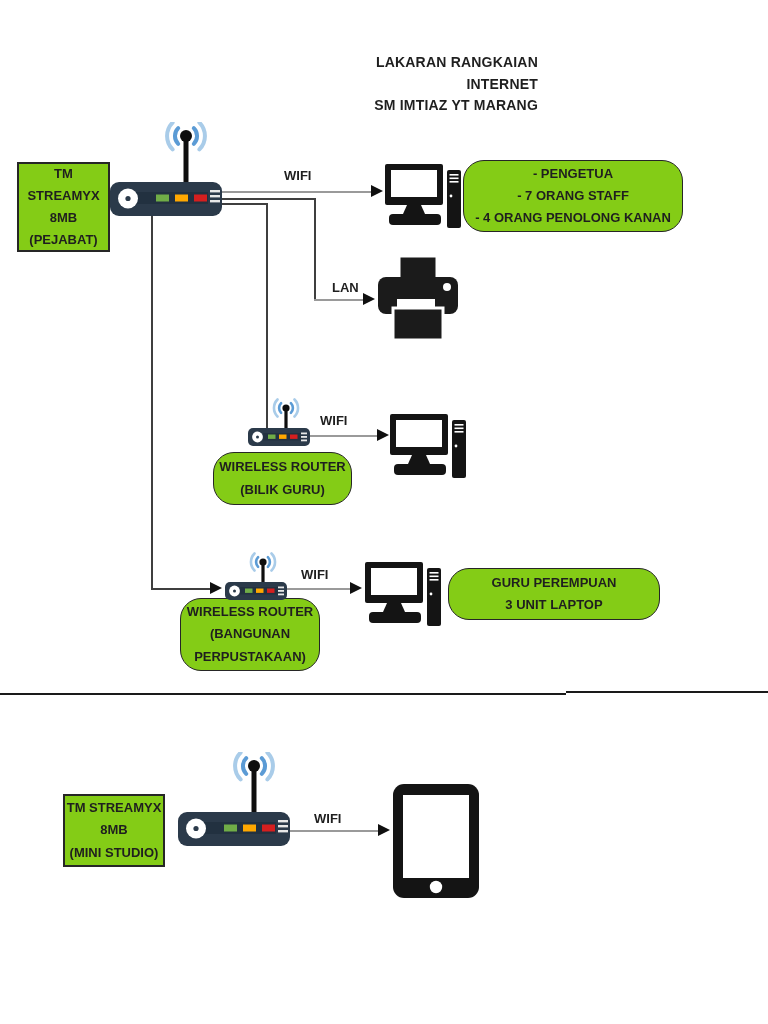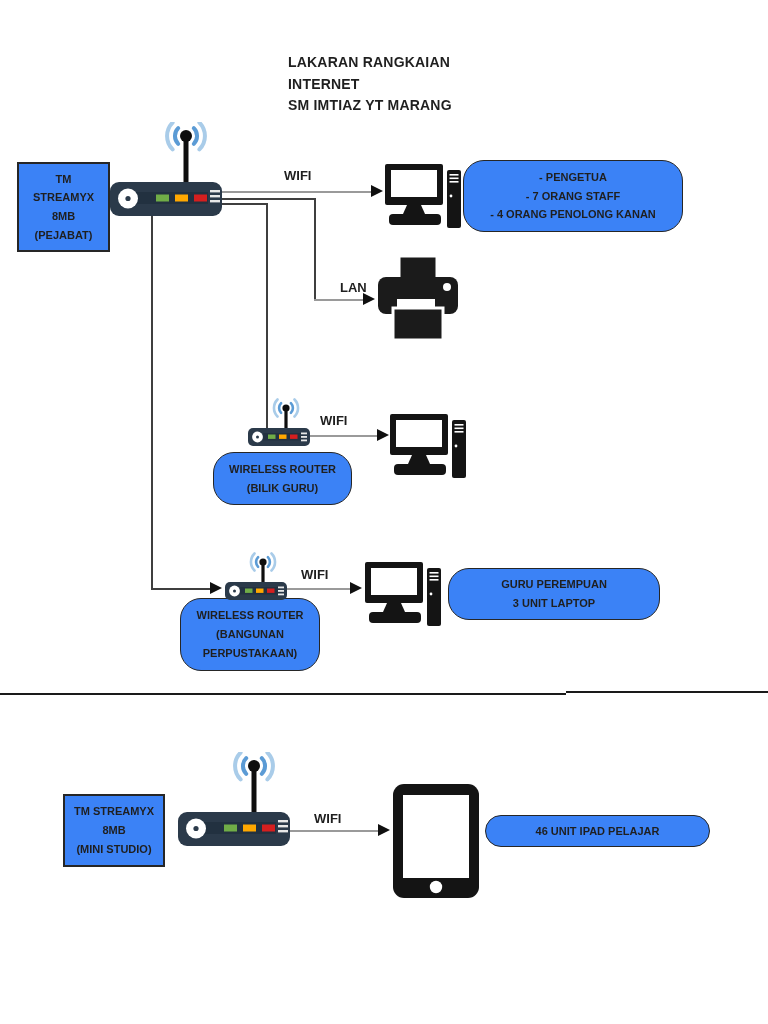--- a/index.html
+++ b/index.html
@@ -1,21 +1,21 @@
 <!DOCTYPE html>
 <html><head>
 <meta charset="utf-8">
 <style>
   html,body{margin:0;padding:0;background:#fff;}
   .page{position:relative;width:768px;height:1024px;background:#ffffff;overflow:hidden;
         font-family:"Liberation Sans",sans-serif;color:#1f1f1f;}
   .abs{position:absolute;}
-  .title{font-size:14px;font-weight:bold;text-align:left;line-height:1.55;white-space:pre-line;letter-spacing:.2px;}
-  .box{position:absolute;background:#3b82f6;border:2px solid #262626;display:flex;align-items:center;justify-content:center;
-       text-align:center;font-weight:bold;font-size:11px;line-height:1.7;white-space:pre-line;box-sizing:border-box;}
+  .title{font-size:14px;font-weight:bold;text-align:right;line-height:1.55;white-space:pre-line;letter-spacing:.2px;}
+  .box{position:absolute;background:#84cc16;border:2px solid #262626;display:flex;align-items:center;justify-content:center;
+       text-align:center;font-weight:bold;font-size:13px;line-height:1.7;white-space:pre-line;box-sizing:border-box;}
   .box.thin{border-width:1.6px;border-radius:21px;}
   .conn-label{position:absolute;font-size:13px;font-weight:bold;}
   .hline{position:absolute;height:2px;background:#9a9a9a;}
   .hline.dark{background:#3f3f3f;}
   .vline{position:absolute;width:2px;background:#3f3f3f;}
   .arrow-right{position:absolute;width:0;height:0;border-top:6px solid transparent;
                border-bottom:6px solid transparent;border-left:12px solid #101010;}
   .divider{position:absolute;background:#1a1a1a;}
   svg{display:block;}
 </style>
@@ -29,21 +29,21 @@
 SM IMTIAZ YT MARANG</div>
 
   <div class="hline" style="left:218px;top:191px;width:153px;"></div>
   <div class="arrow-right" style="left:371px;top:185px;"></div>
   <div class="conn-label" style="left:284px;top:168px;">WIFI</div>
 
   <div class="hline dark" style="left:218px;top:198px;width:98px;"></div>
   <div class="vline" style="left:314px;top:198px;height:103px;"></div>
   <div class="hline" style="left:314px;top:299px;width:51px;"></div>
   <div class="arrow-right" style="left:363px;top:293px;"></div>
-  <div class="conn-label" style="left:332px;top:280px;margin-left:8px;">LAN</div>
+  <div class="conn-label" style="left:332px;top:280px;">LAN</div>
 
   <div class="hline dark" style="left:218px;top:203px;width:50px;"></div>
   <div class="vline" style="left:266px;top:203px;height:227px;"></div>
 
   <div class="vline" style="left:151px;top:212px;height:378px;"></div>
   <div class="hline dark" style="left:151px;top:588px;width:61px;"></div>
   <div class="arrow-right" style="left:210px;top:582px;"></div>
 
   <div class="hline" style="left:300px;top:435px;width:77px;"></div>
   <div class="arrow-right" style="left:377px;top:429px;"></div>
@@ -78,21 +78,20 @@
 (BANGUNAN
 PERPUSTAKAAN)</div>
 
   <div class="box thin" style="left:448px;top:568px;width:212px;height:52px;">GURU PEREMPUAN
 3 UNIT LAPTOP</div>
 
   <div class="box" style="left:63px;top:794px;width:102px;height:73px;">TM STREAMYX
 8MB
 (MINI STUDIO)</div>
 
-  <div class="box thin" style="left:485px;top:815px;width:225px;height:32px;">46 UNIT IPAD PELAJAR</div>
 
   <div class="abs" style="left:108px;top:122px;">
     <svg width="120" height="96" viewBox="0 0 120 96">
       <g>
         <path d="M 70.2 21.8 A 11 11 0 0 1 70.2 6.2" fill="none" stroke="#5b9bd5" stroke-width="4" stroke-linecap="round"></path>
         <path d="M 64.6 27.4 A 19 19 0 0 1 64.6 0.6" fill="none" stroke="#a9cce9" stroke-width="4" stroke-linecap="round"></path>
         <path d="M 85.8 21.8 A 11 11 0 0 0 85.8 6.2" fill="none" stroke="#5b9bd5" stroke-width="4" stroke-linecap="round"></path>
         <path d="M 91.4 27.4 A 19 19 0 0 0 91.4 0.6" fill="none" stroke="#a9cce9" stroke-width="4" stroke-linecap="round"></path>
       </g>
       <g>

